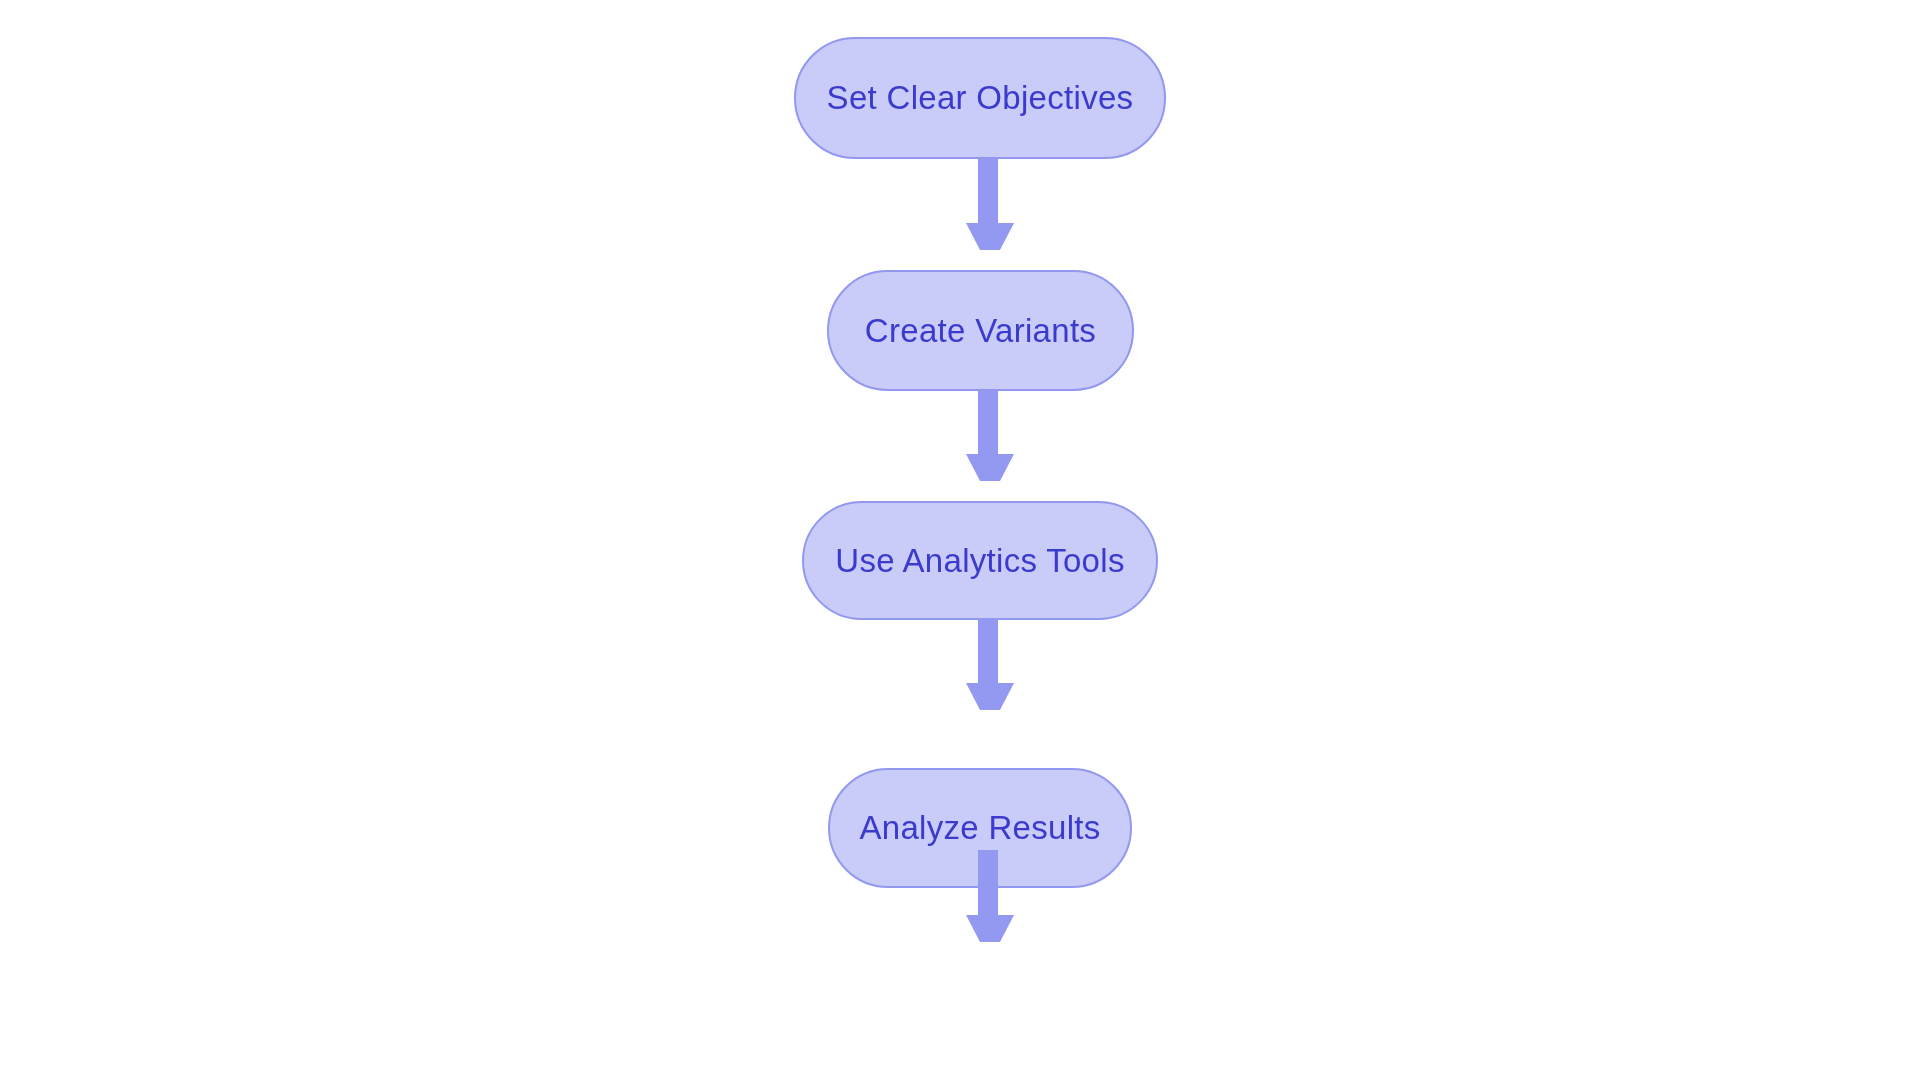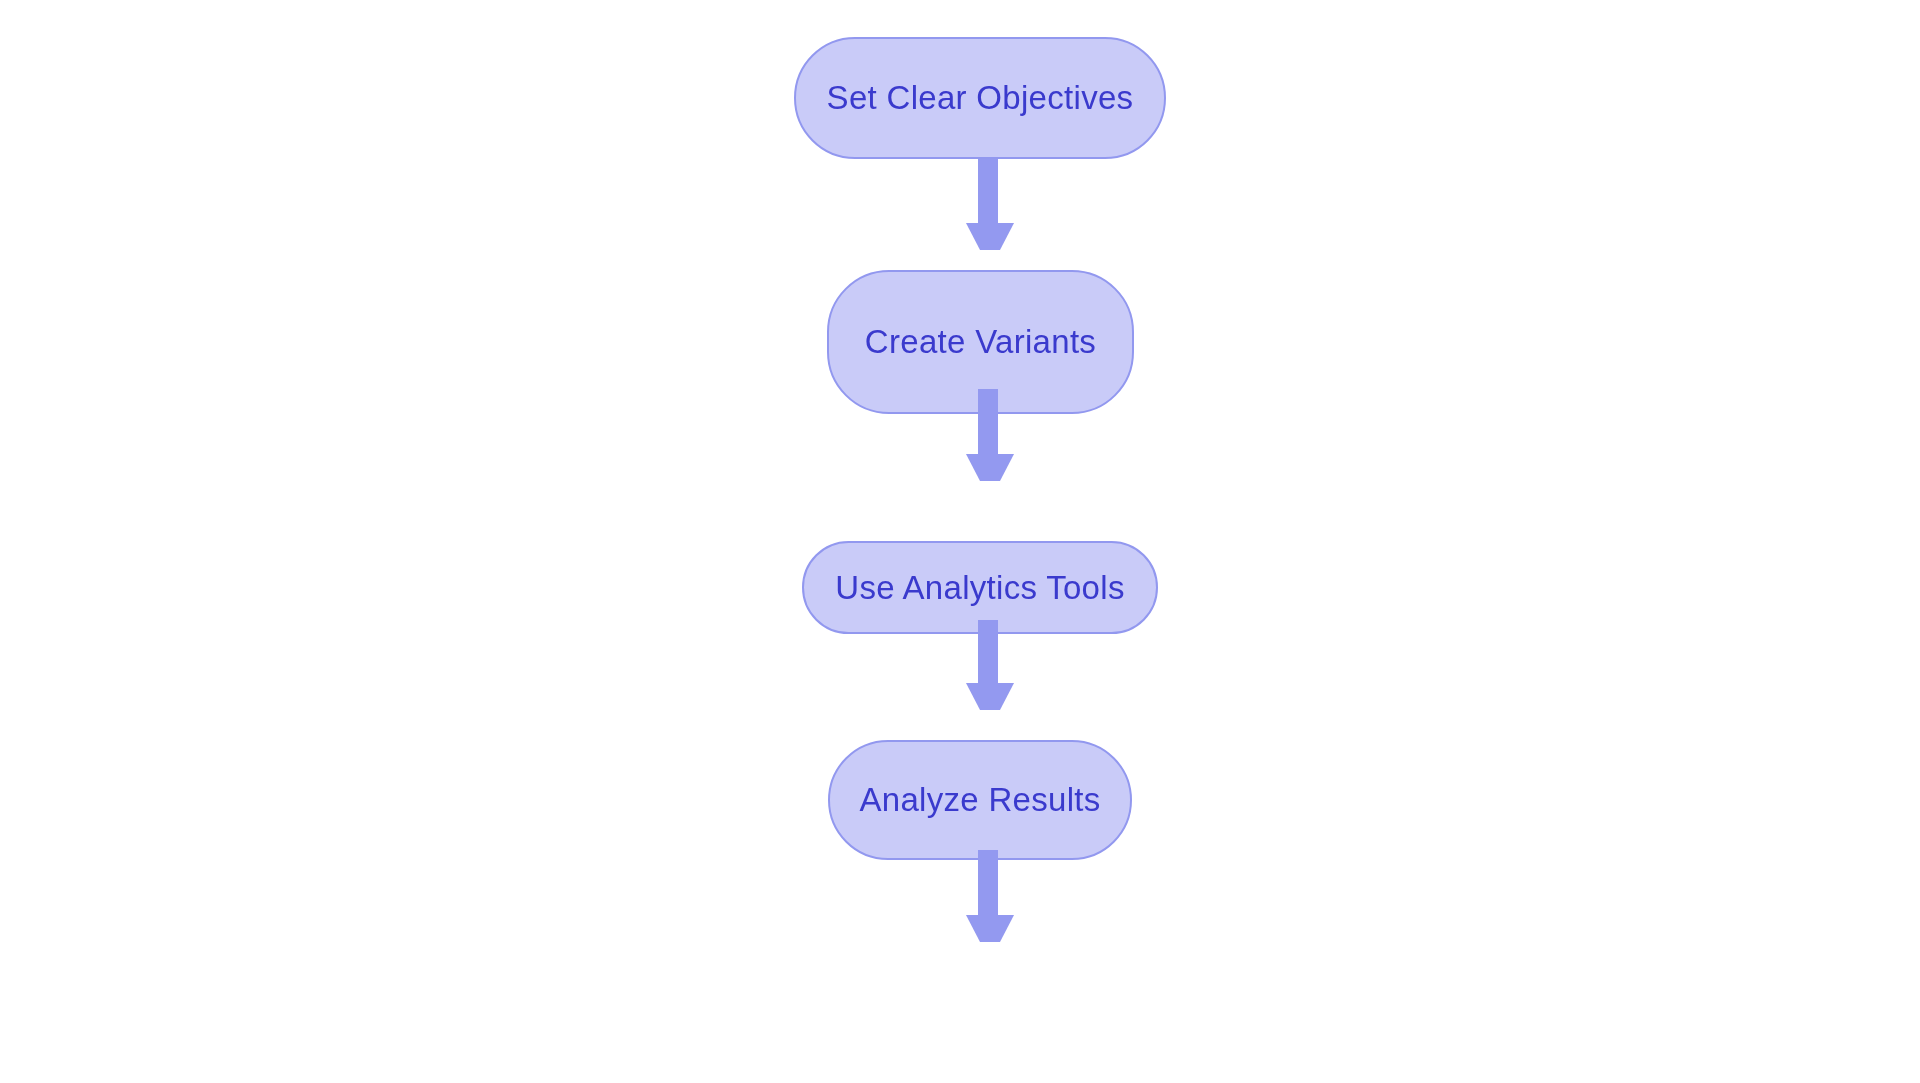--- a/index.html
+++ b/index.html
@@ -31,23 +31,23 @@
     justify-content: center;
   }
   .node .label {
     color: var(--node-text);
     font-size: 33px;
     font-weight: 500;
     letter-spacing: 0.3px;
     white-space: nowrap;
   }
   .n1 { left: 774px; top: 17px;  width: 372px; height: 122px; }
-  .n2 { left: 807px; top: 250px; width: 307px; height: 144px; }
-  .n3 { left: 782px; top: 481px; width: 356px; height: 93px; margin-top: 40px; }
-  .n4 { left: 808px; top: 720px; width: 304px; height: 120px; }
+  .n2 { left: 807px; top: 250px; width: 307px; height: 121px; }
+  .n3 { left: 782px; top: 481px; width: 356px; height: 119px; }
+  .n4 { left: 808px; top: 748px; width: 304px; height: 120px; }
   .n5 { left: 773px; top: 942px; width: 374px; height: 118px; }
 
   .arrow {
     position: absolute;
     left: 946px;
     width: 28px;
   }
   .a1 { top: 139px; height: 111px; }
   .a2 { top: 369px; height: 112px; }
   .a3 { top: 600px; height: 110px; }

